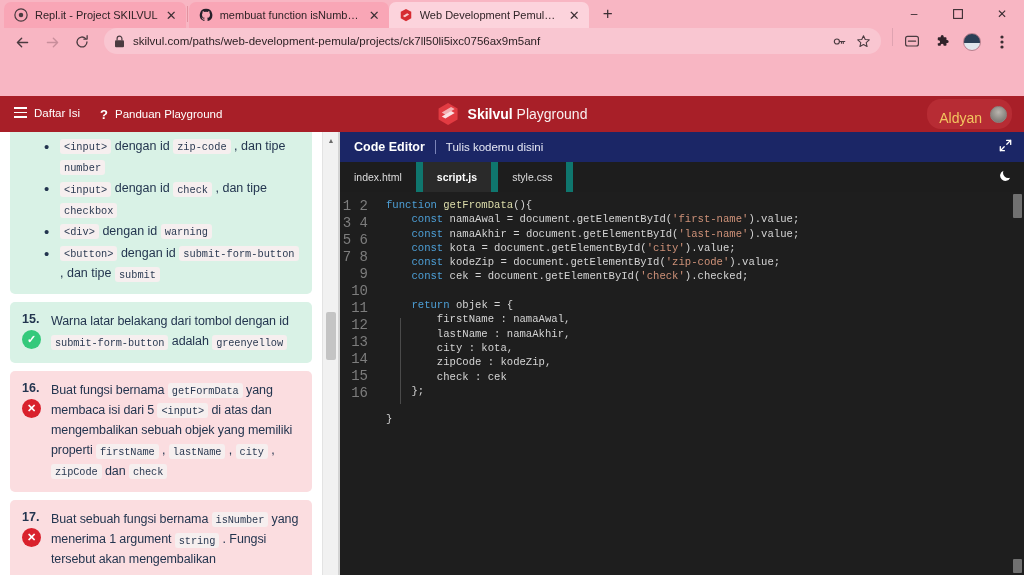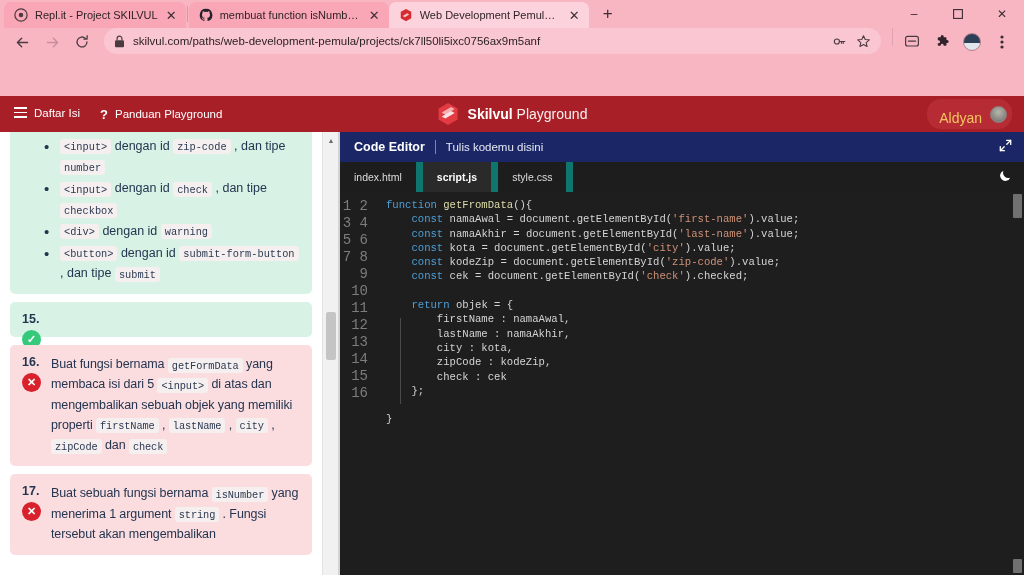--- a/index.html
+++ b/index.html
@@ -444,20 +444,21 @@
         <li><code>&lt;input&gt;</code> dengan id <code>zip-code</code> , dan tipe <code>number</code></li>
         <li><code>&lt;input&gt;</code> dengan id <code>check</code> , dan tipe <code>checkbox</code></li>
         <li><code>&lt;div&gt;</code> dengan id <code>warning</code></li>
         <li><code>&lt;button&gt;</code> dengan id <code>submit-form-button</code> , dan tipe <code>submit</code></li>
       </ul>
     </div>
 
     <div class="task-card ok">
       <div class="task-head">
         <div class="task-num">15.</div>
+        <div class="task-body">Warna latar belakang dari tombol dengan id <code>submit-form-button</code> adalah <code>greenyellow</code></div>
       </div>
       <div class="status-icon ok">✓</div>
     </div>
 
     <div class="task-card fail">
       <div class="task-head">
         <div class="task-num">16.</div>
         <div class="task-body">Buat fungsi bernama <code>getFormData</code> yang membaca isi dari 5 <code>&lt;input&gt;</code> di atas dan mengembalikan sebuah objek yang memiliki properti <code>firstName</code> , <code>lastName</code> , <code>city</code> , <code>zipCode</code> dan <code>check</code></div>
       </div>
       <div class="status-icon fail">✕</div>

